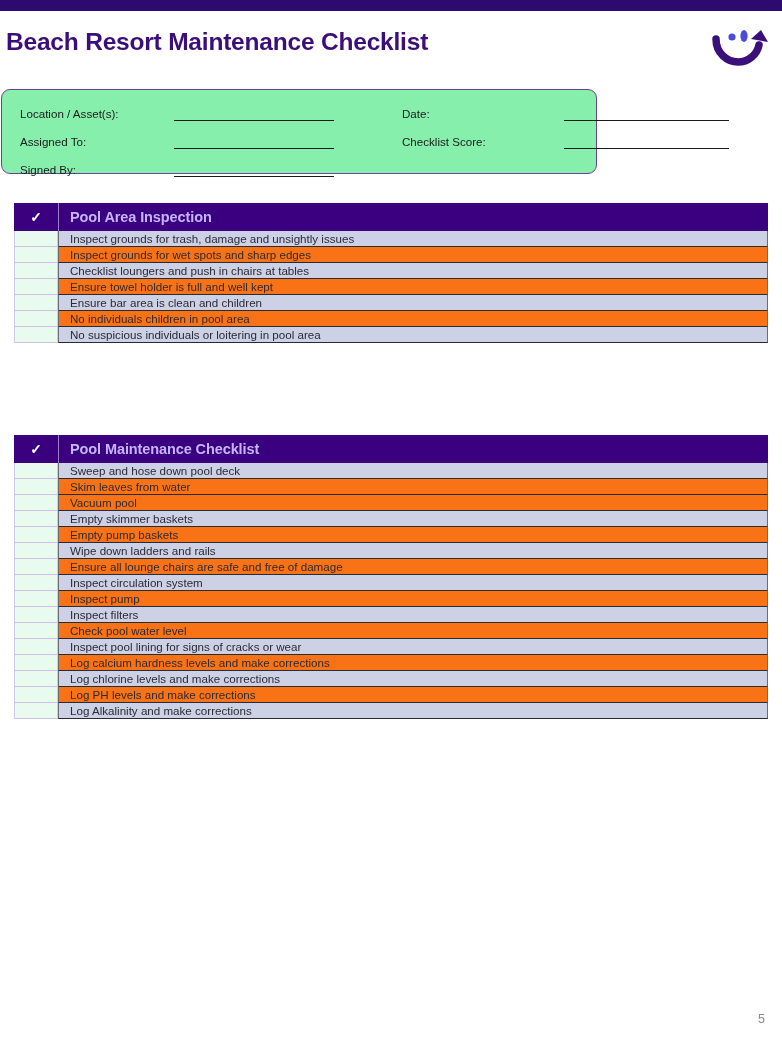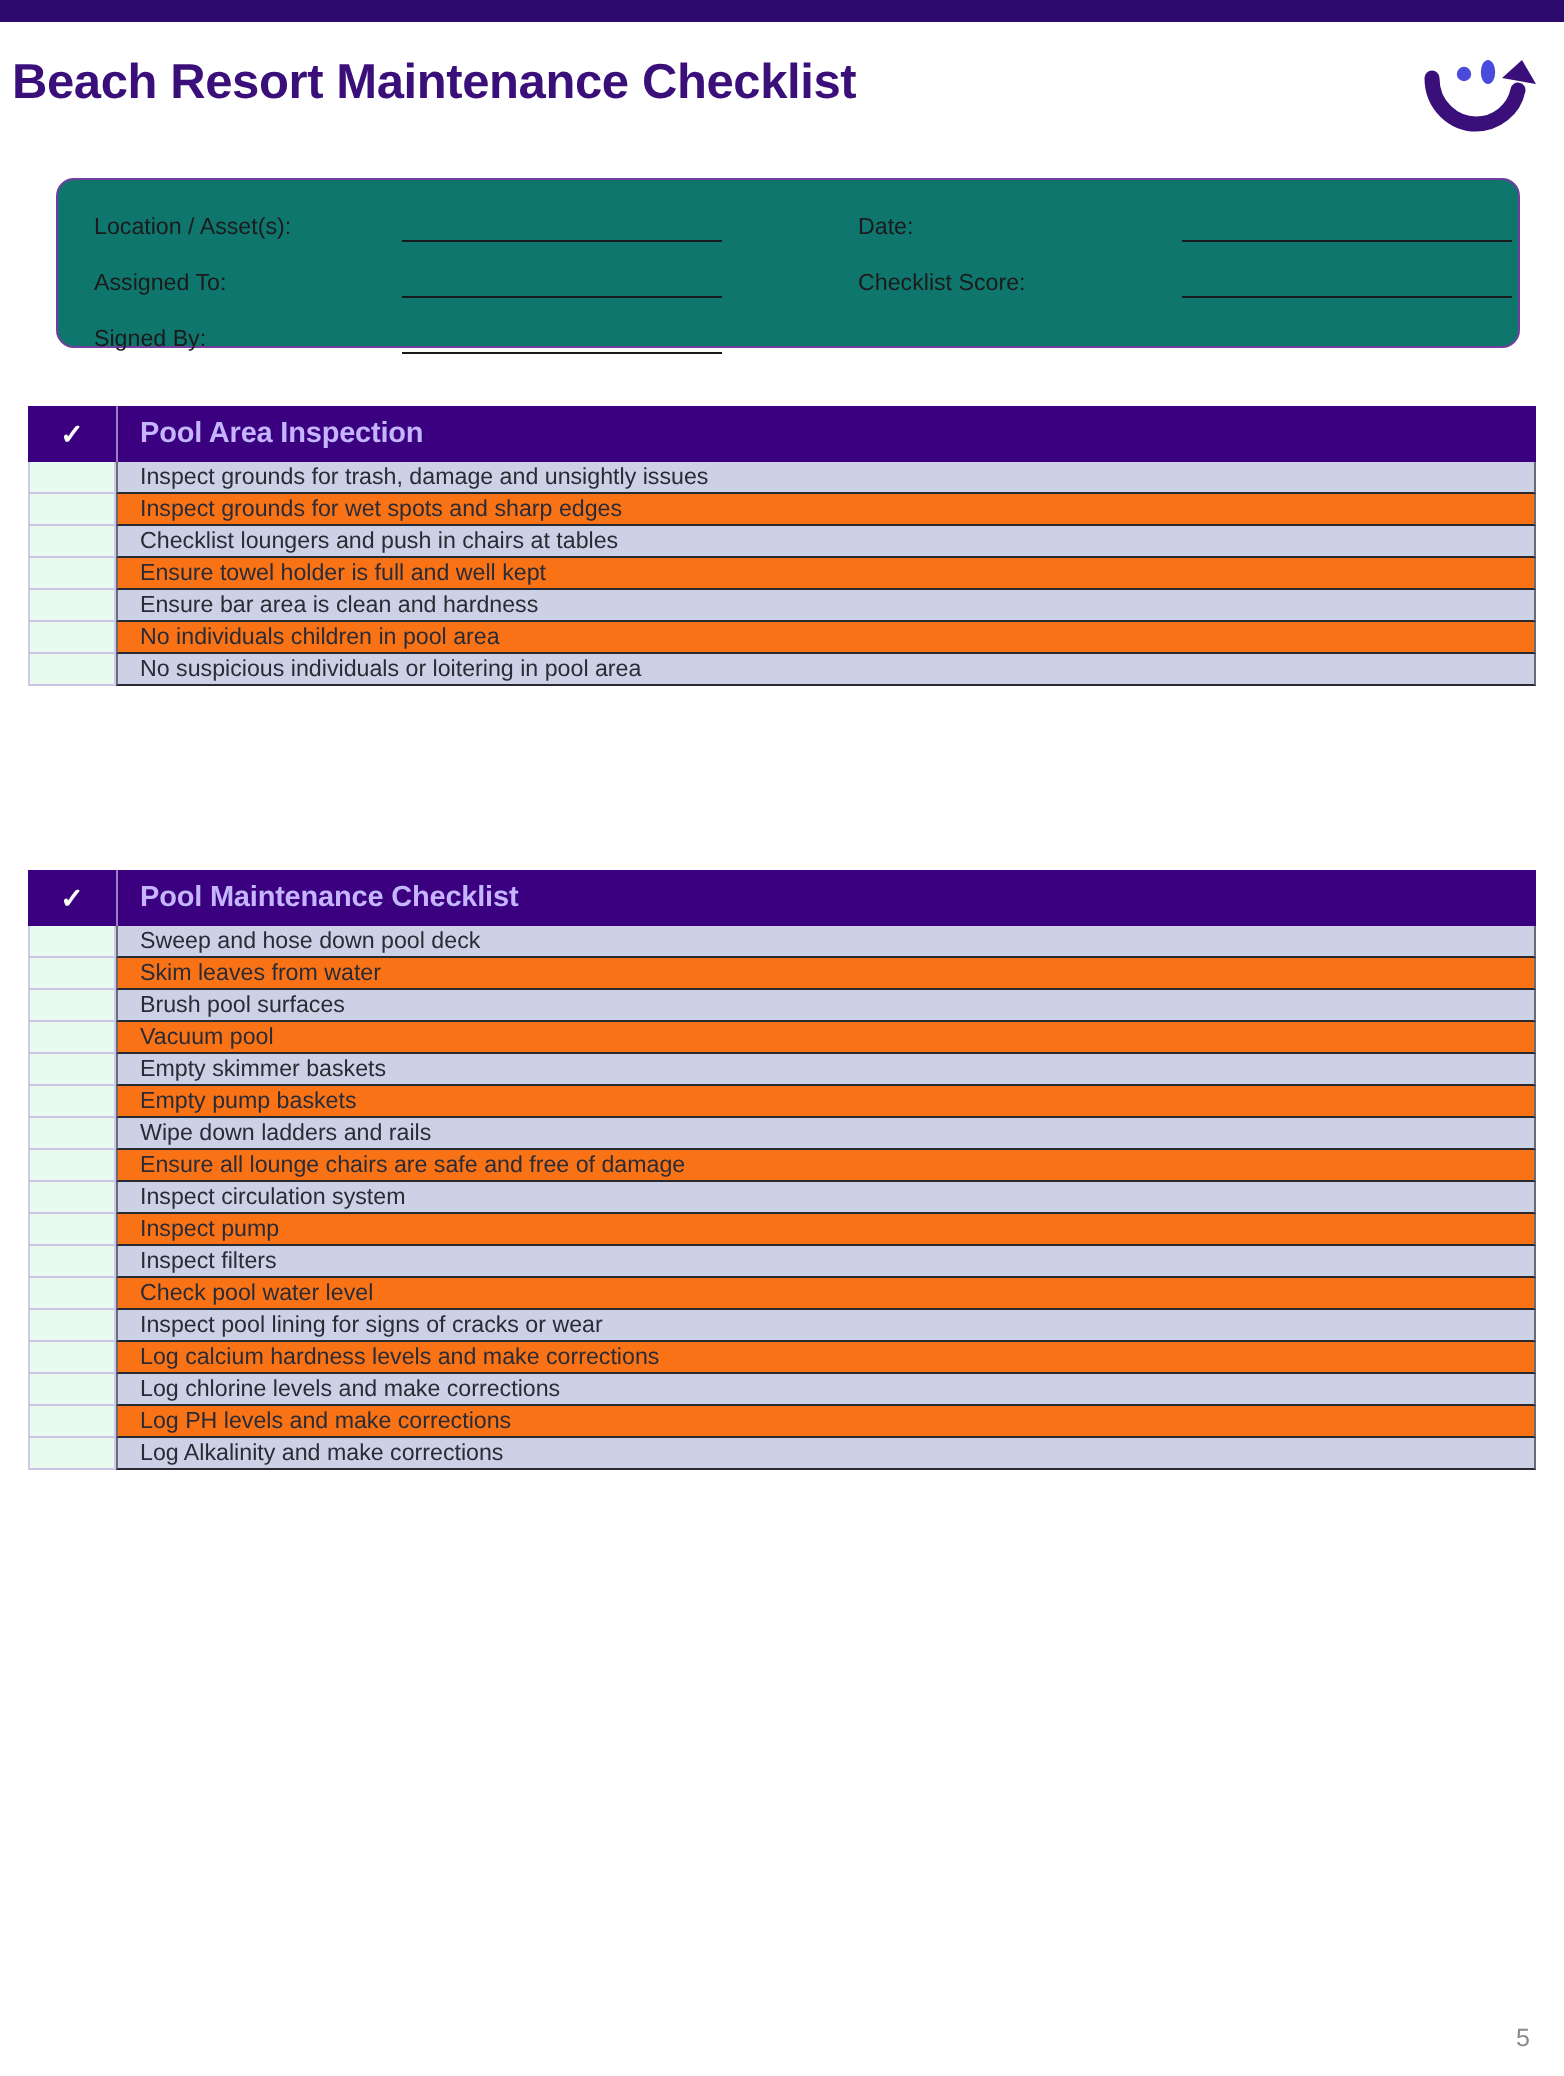--- a/index.html
+++ b/index.html
@@ -54,28 +54,28 @@
     position: absolute;
     right: 13px;
     top: 11px;
     width: 62px;
     height: 46px;
   }
 
   
   .meta-box {
     position: absolute;
-    left: 28px;
+    left: 1px;
     top: 78px;
-    width: 732px;
+    width: 596px;
     height: 85px;
     box-sizing: border-box;
     border: 1.6px solid #6f3f9e;
     border-radius: 9px;
-    background: #0f766e;
+    background: #86efac;
   }
   .meta-row {
     position: absolute;
     display: flex;
     align-items: baseline;
   }
   .meta-label {
     font-size: 11.6px;
     color: #1b1b1b;
     white-space: nowrap;
@@ -240,21 +240,21 @@
       <div class="tbl-row odd">
         <div class="chk-col"></div>
         <div class="task-col">Checklist loungers and push in chairs at tables</div>
       </div>
       <div class="tbl-row even">
         <div class="chk-col"></div>
         <div class="task-col">Ensure towel holder is full and well kept</div>
       </div>
       <div class="tbl-row odd">
         <div class="chk-col"></div>
-        <div class="task-col">Ensure bar area is clean and hardness</div>
+        <div class="task-col">Ensure bar area is clean and children</div>
       </div>
       <div class="tbl-row even">
         <div class="chk-col"></div>
         <div class="task-col">No individuals children in pool area</div>
       </div>
       <div class="tbl-row odd">
         <div class="chk-col"></div>
         <div class="task-col">No suspicious individuals or loitering in pool area</div>
       </div>
     </div>
@@ -264,24 +264,20 @@
         <div class="title-col">Pool Maintenance Checklist</div>
       </div>
       <div class="tbl-row odd">
         <div class="chk-col"></div>
         <div class="task-col">Sweep and hose down pool deck</div>
       </div>
       <div class="tbl-row even">
         <div class="chk-col"></div>
         <div class="task-col">Skim leaves from water</div>
       </div>
-      <div class="tbl-row odd">
-        <div class="chk-col"></div>
-        <div class="task-col">Brush pool surfaces</div>
-      </div>
       <div class="tbl-row even">
         <div class="chk-col"></div>
         <div class="task-col">Vacuum pool</div>
       </div>
       <div class="tbl-row odd">
         <div class="chk-col"></div>
         <div class="task-col">Empty skimmer baskets</div>
       </div>
       <div class="tbl-row even">
         <div class="chk-col"></div>

